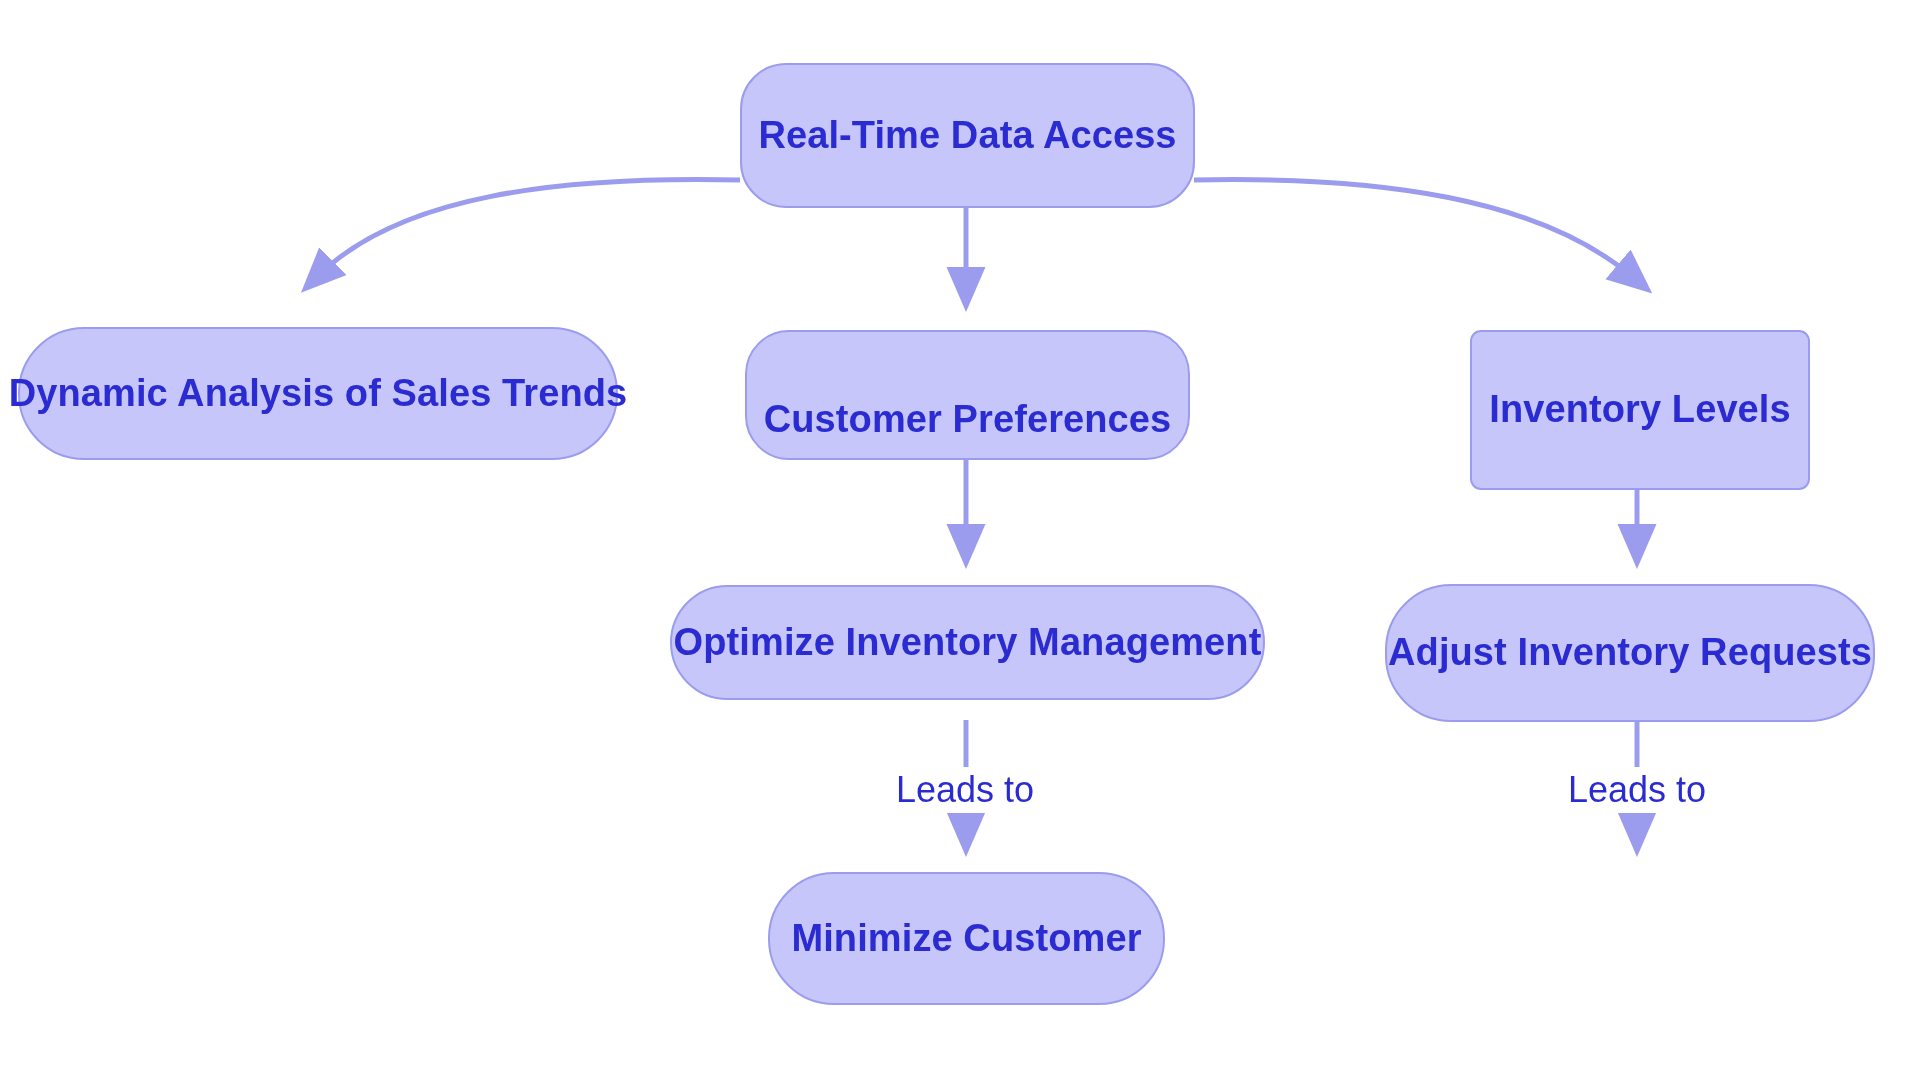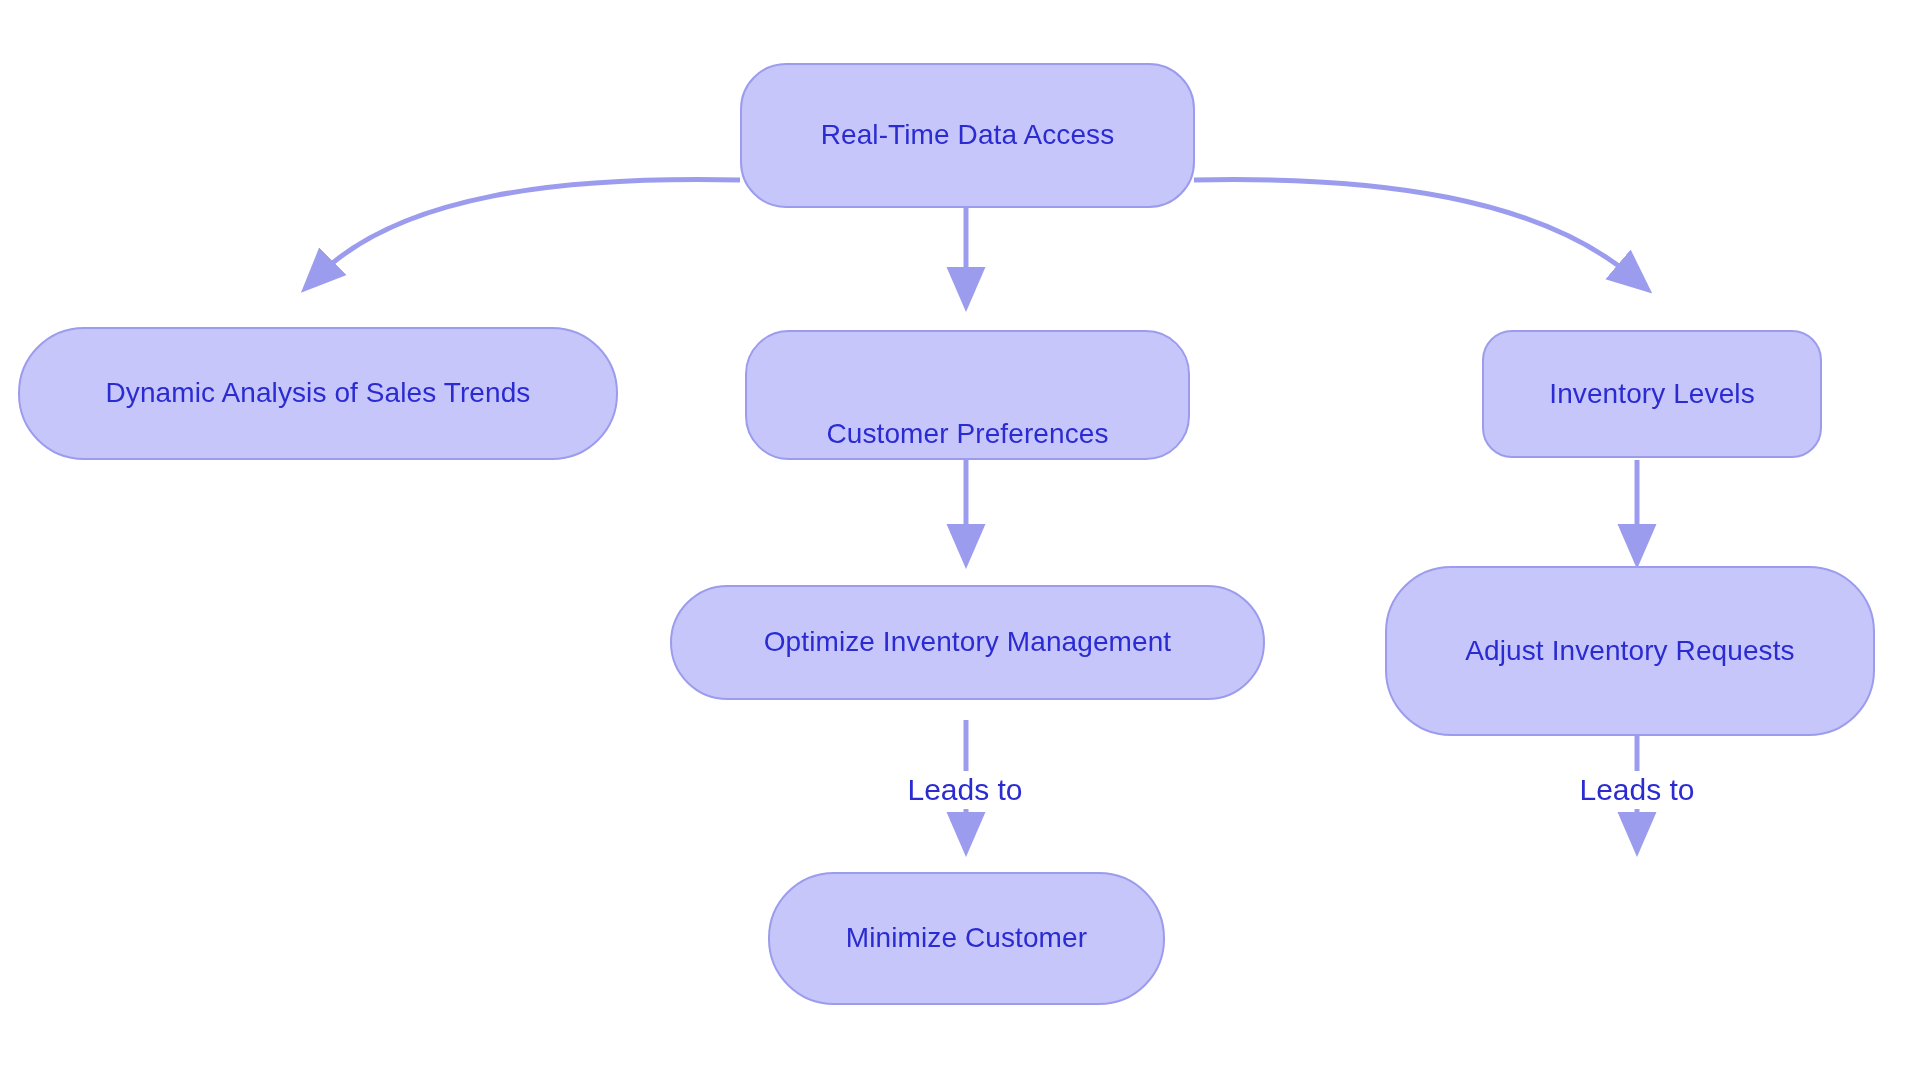--- a/index.html
+++ b/index.html
@@ -31,31 +31,31 @@
   .node {
     position: absolute;
     box-sizing: border-box;
     display: flex;
     align-items: center;
     justify-content: center;
     text-align: center;
     background: #c6c6fa;
     border: 2px solid #9c9cee;
     color: #2b2bd2;
-    font-size: 28px;
-    font-weight: 400;
+    font-size: 38px;
+    font-weight: 700;
     letter-spacing: 0.1px;
     line-height: 1.15;
     white-space: nowrap;
-    padding: 8px 26px;
+    padding: 16px 26px;
   }
   .edge-label {
     position: absolute;
     color: #2b2bd2;
-    font-size: 30px;
+    font-size: 36px;
     font-weight: 400;
     background: #ffffff;
     padding: 2px 10px;
     white-space: nowrap;
     transform: translate(-50%, -50%);
     text-align: center;
   }
 </style>
 </head>
 <body>
@@ -89,29 +89,29 @@
   </div>
 
   <div class="node" style="left:18px; top:327px; width:600px; height:133px; border-radius:66px;">
     <span>Dynamic Analysis of Sales Trends</span>
   </div>
 
   <div class="node" style="left:745px; top:330px; width:445px; height:130px; border-radius:44px;align-items:flex-end;">
     <span>Customer Preferences</span>
   </div>
 
-  <div class="node" style="left:1470px; top:330px; width:340px; height:128px; border-radius:30px;margin-left:12px;">
+  <div class="node" style="left:1470px; top:330px; width:340px; height:160px; border-radius:11px;">
     <span>Inventory Levels</span>
   </div>
 
   <div class="node" style="left:670px; top:585px; width:595px; height:115px; border-radius:66px;">
     <span>Optimize Inventory Management</span>
   </div>
 
-  <div class="node" style="left:1385px; top:566px; width:490px; height:170px; border-radius:66px;">
+  <div class="node" style="left:1385px; top:584px; width:490px; height:138px; border-radius:66px;">
     <span>Adjust Inventory Requests</span>
   </div>
 
   <div class="node" style="left:768px; top:872px; width:397px; height:133px; border-radius:66px;">
     <span>Minimize Customer</span>
   </div>
 
 
   <div class="edge-label" style="left:965px; top:790px;">
     <span>Leads to</span>

